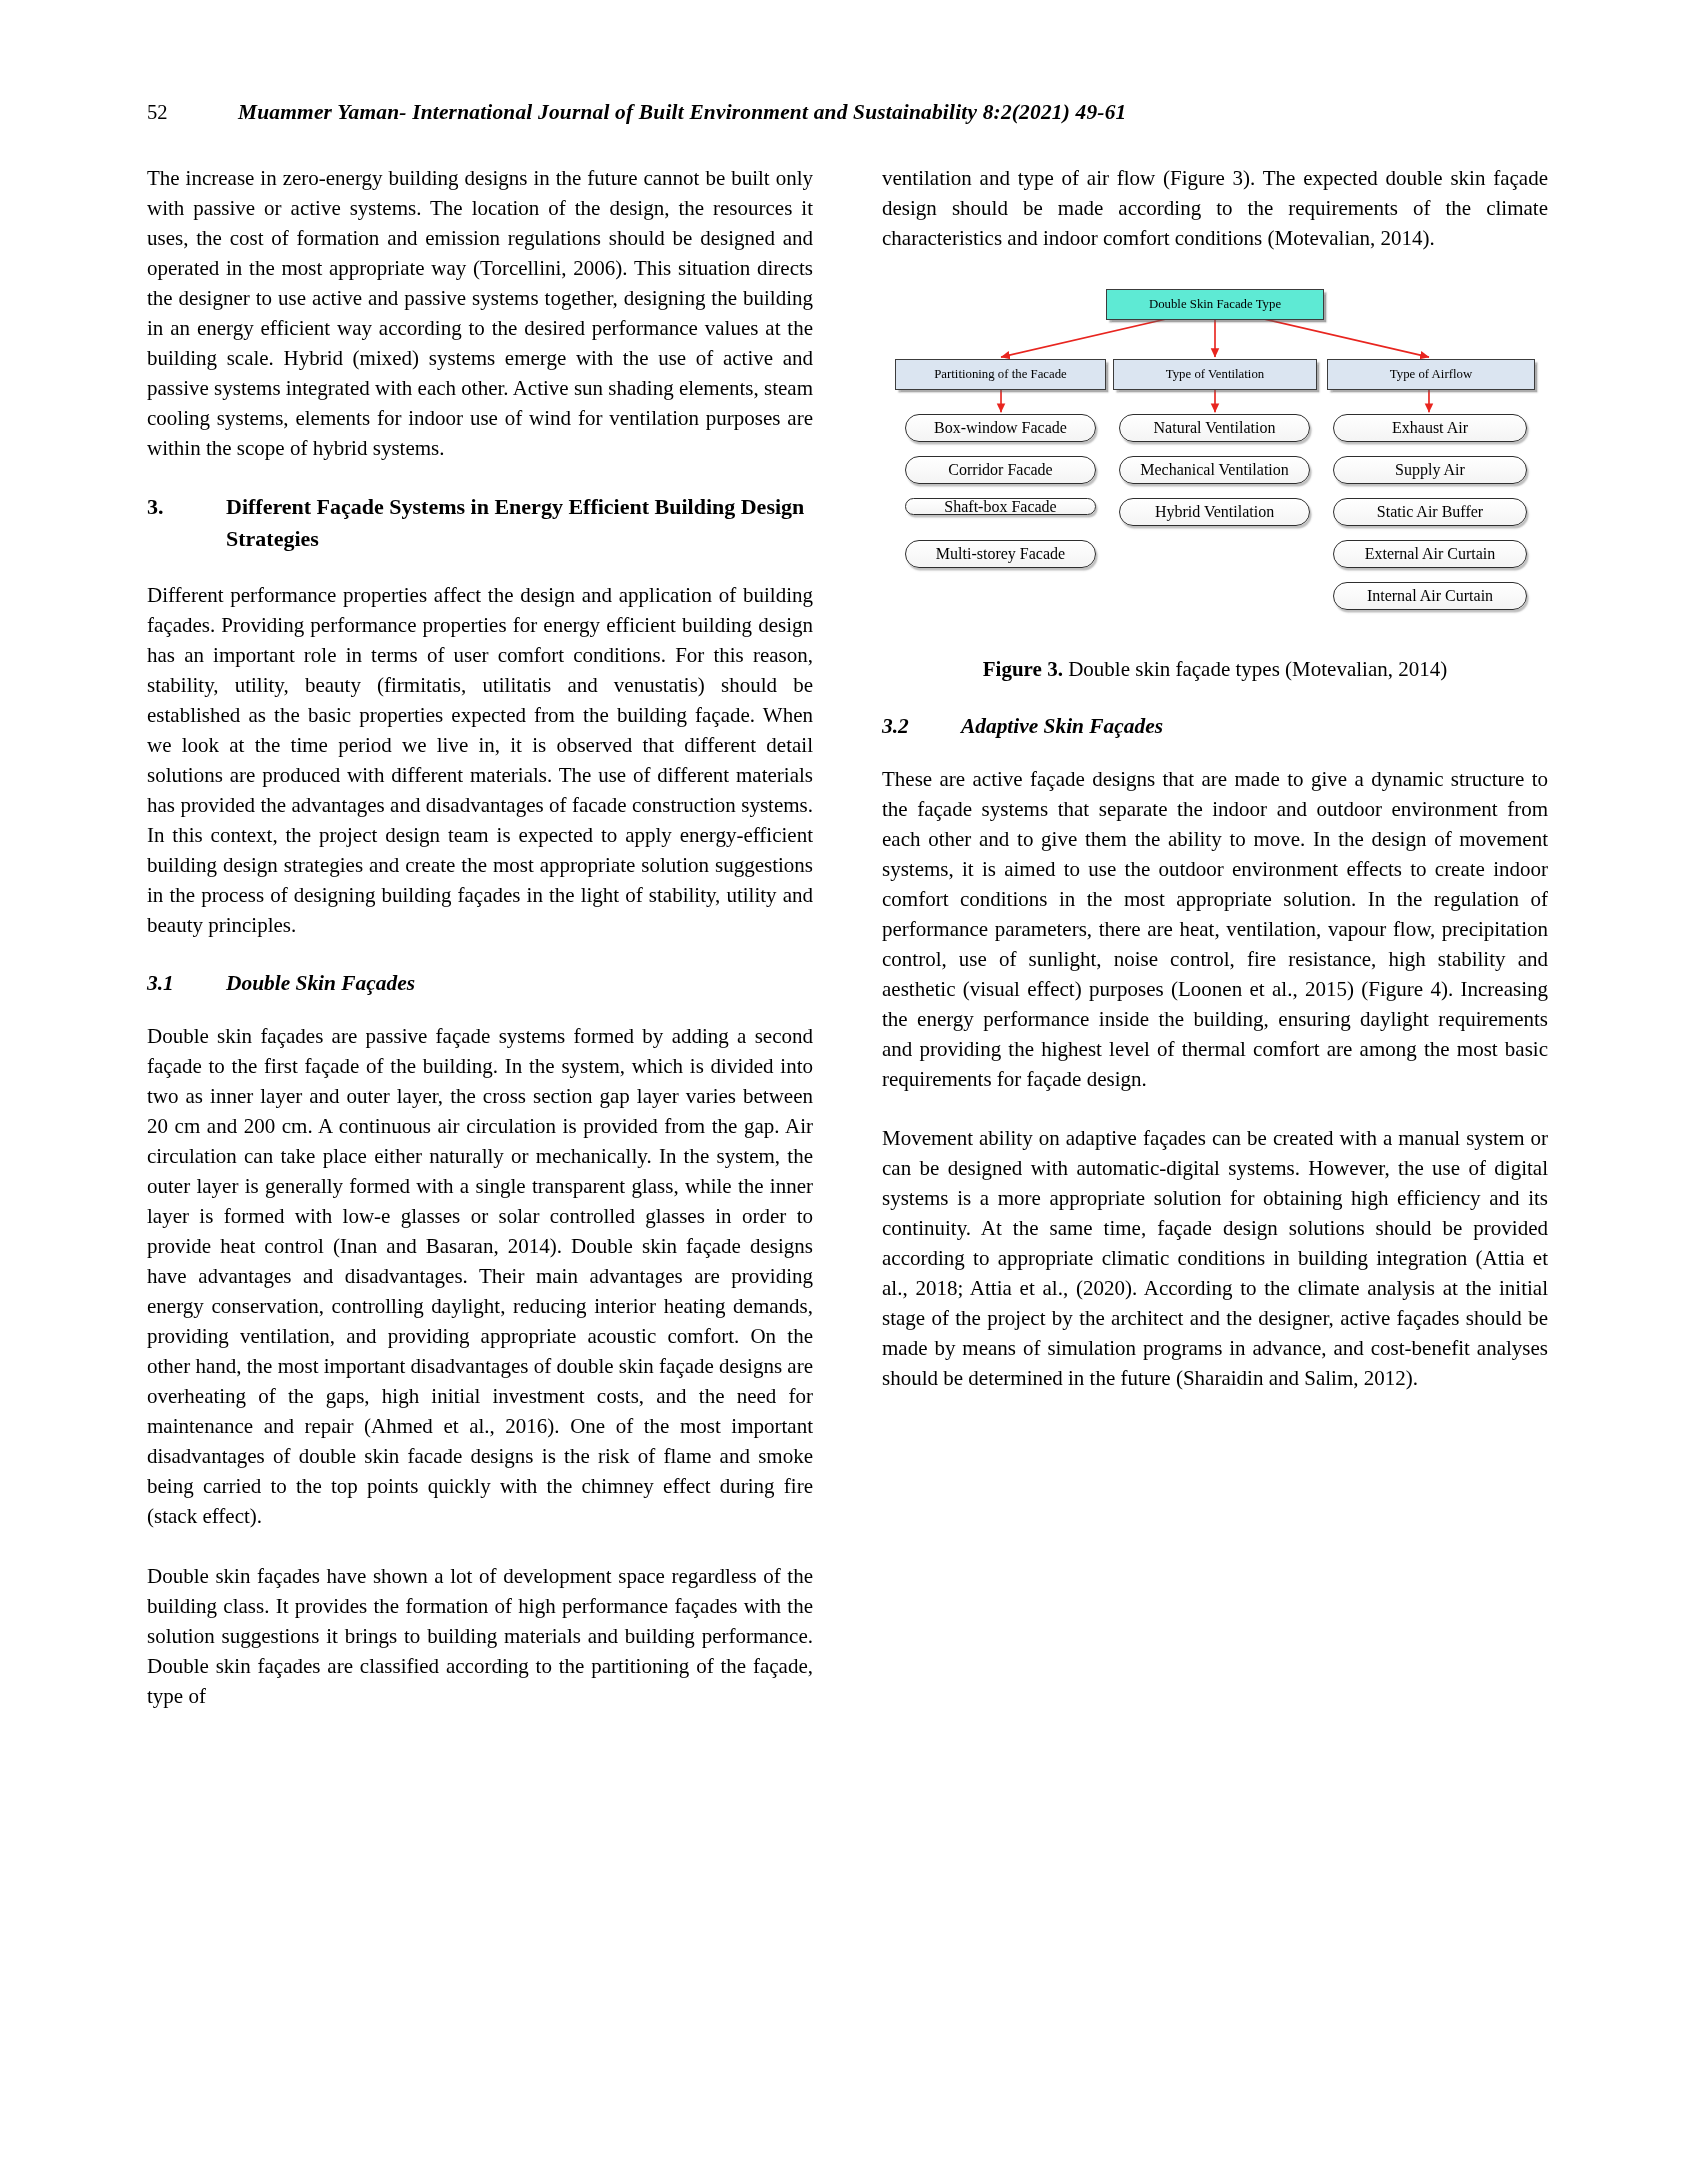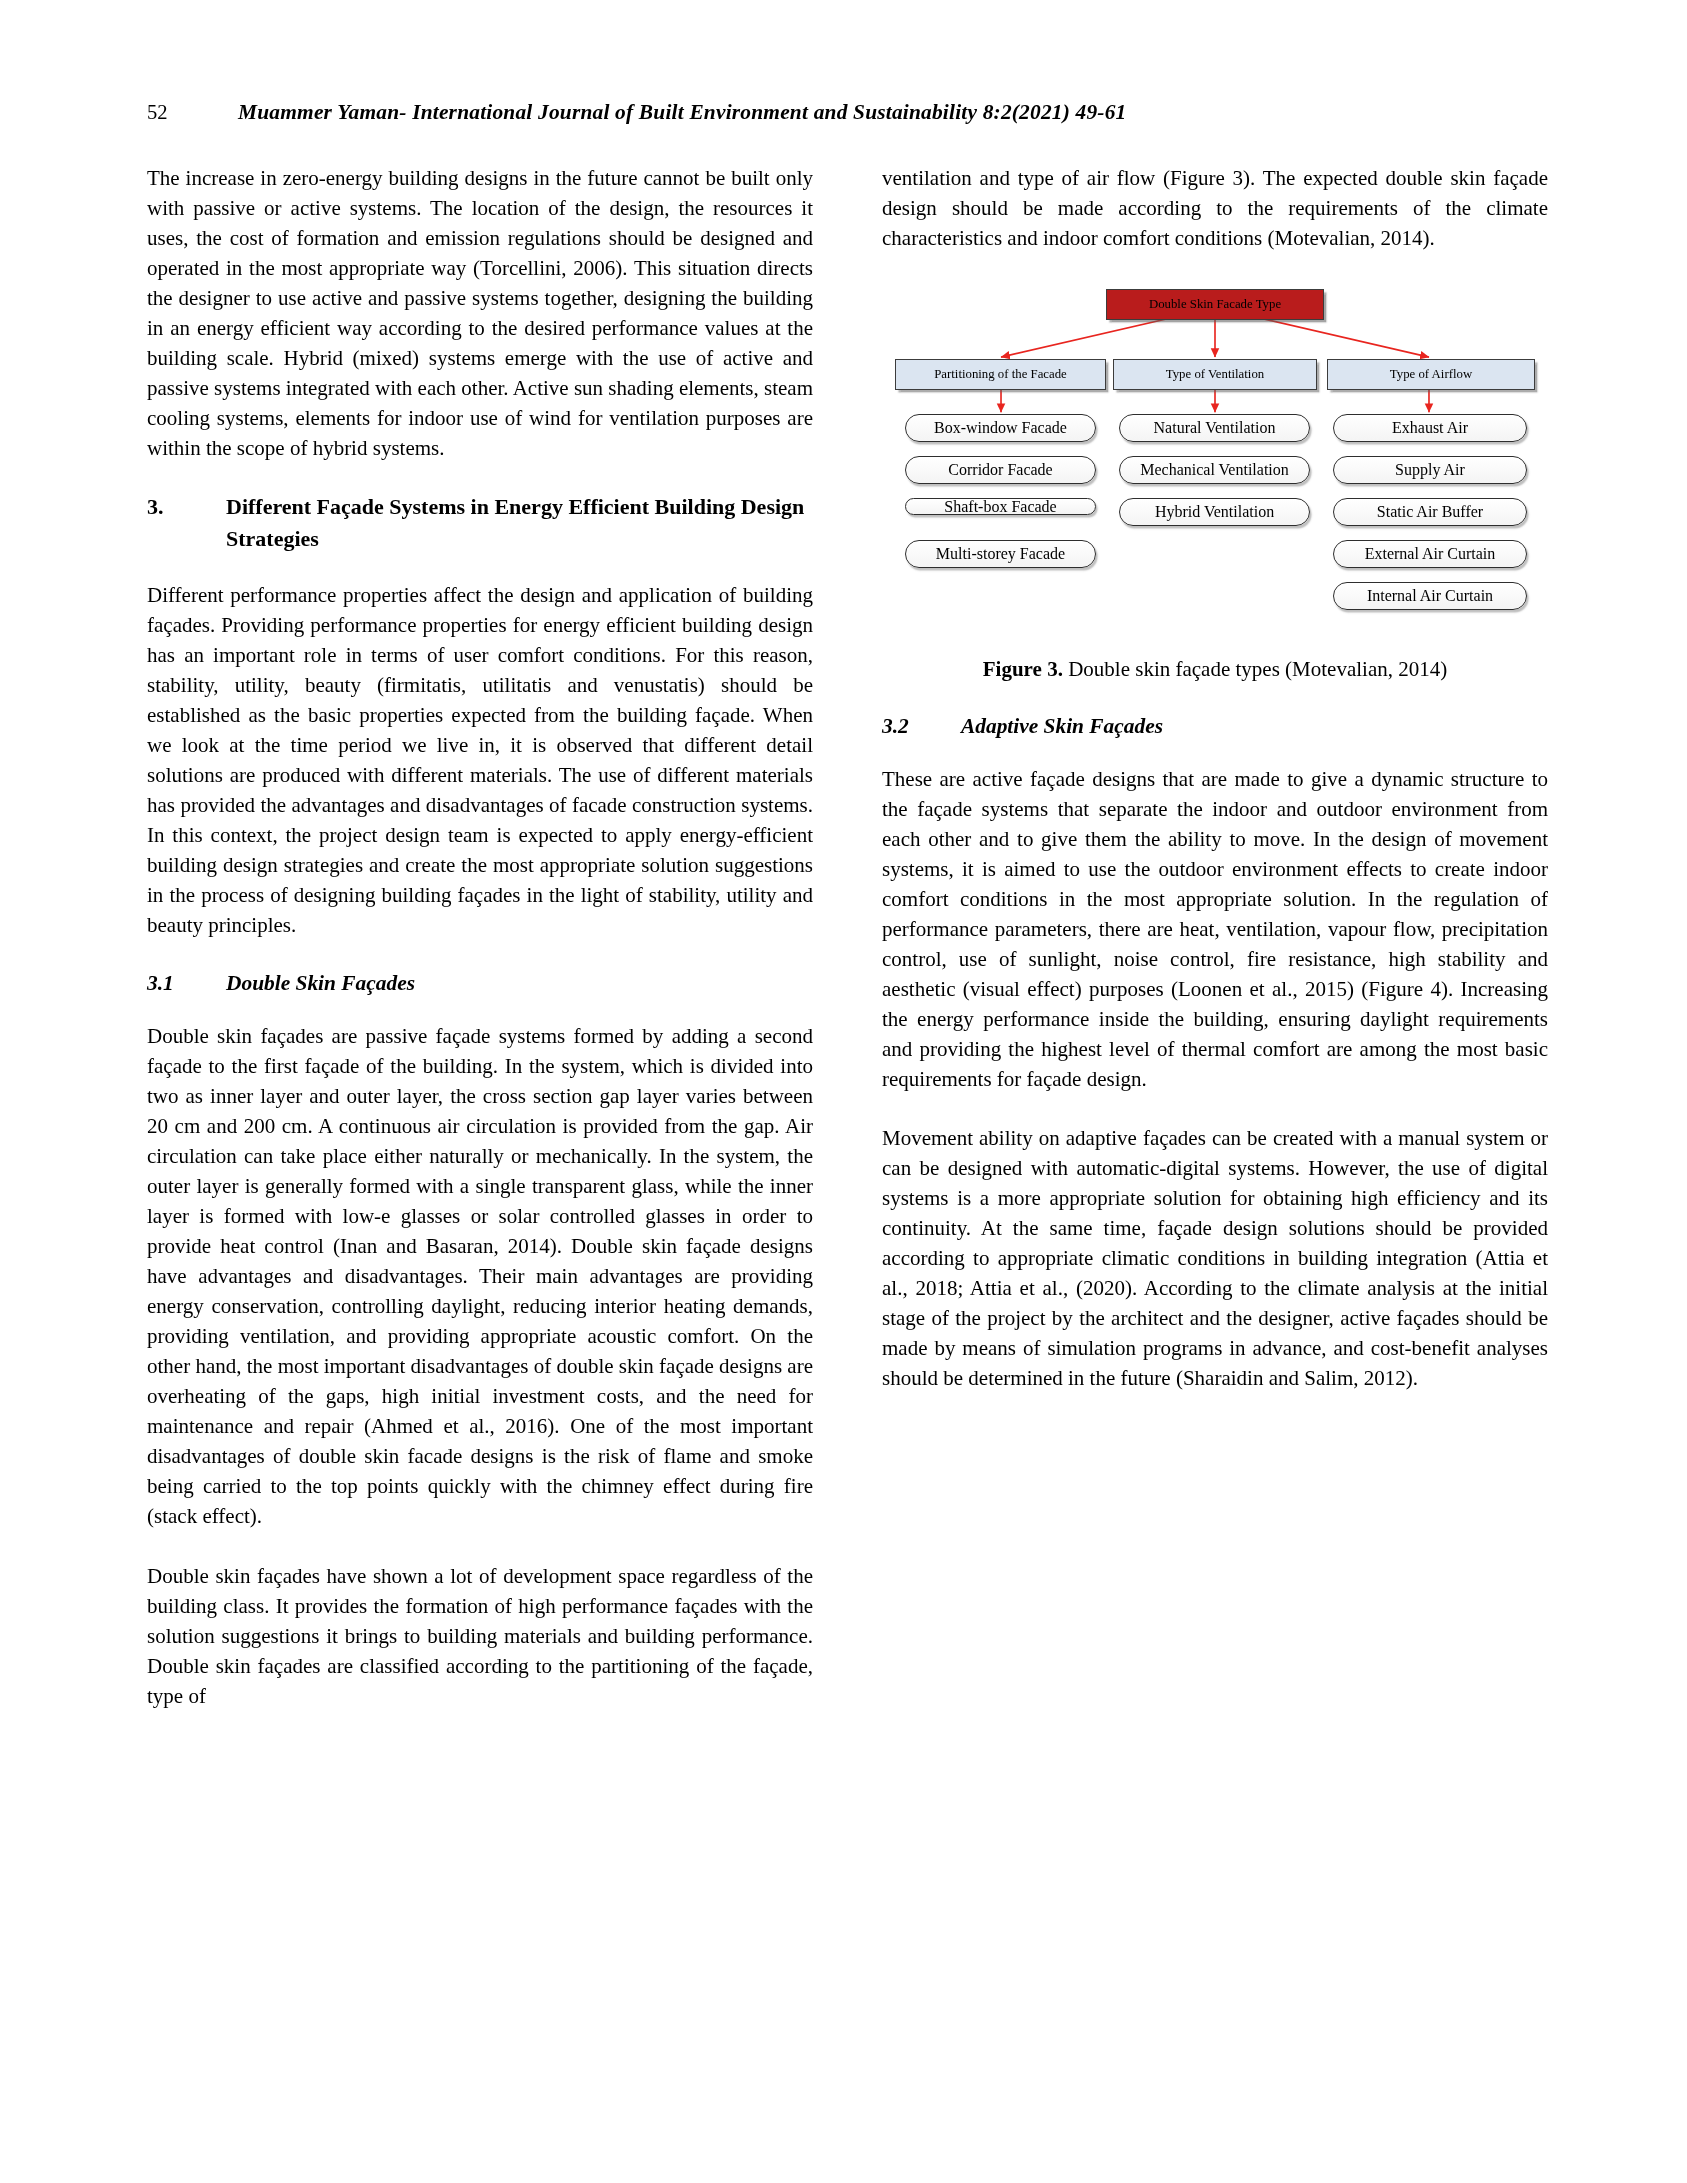--- a/index.html
+++ b/index.html
@@ -116,21 +116,21 @@
     box-sizing: border-box;
     display: flex;
     align-items: center;
     justify-content: center;
     font-size: 12.8px;
     line-height: 1;
     font-family: "Liberation Serif", "DejaVu Serif", serif;
     white-space: nowrap;
   }
   .node-root {
-    background: #b91c1c;
+    background: #5eead4;
     border: 1.2px solid #3c3c3c;
     box-shadow: 2.5px 2.5px 1.6px rgba(90,90,90,0.55);
   }
   .node-l2 {
     background: #dbe5f1;
     border: 1.2px solid #3c3c3c;
     box-shadow: 2.5px 2.5px 1.6px rgba(90,90,90,0.5);
   }
   .node-leaf {
     background: linear-gradient(#ffffff, #f4f4f4);

